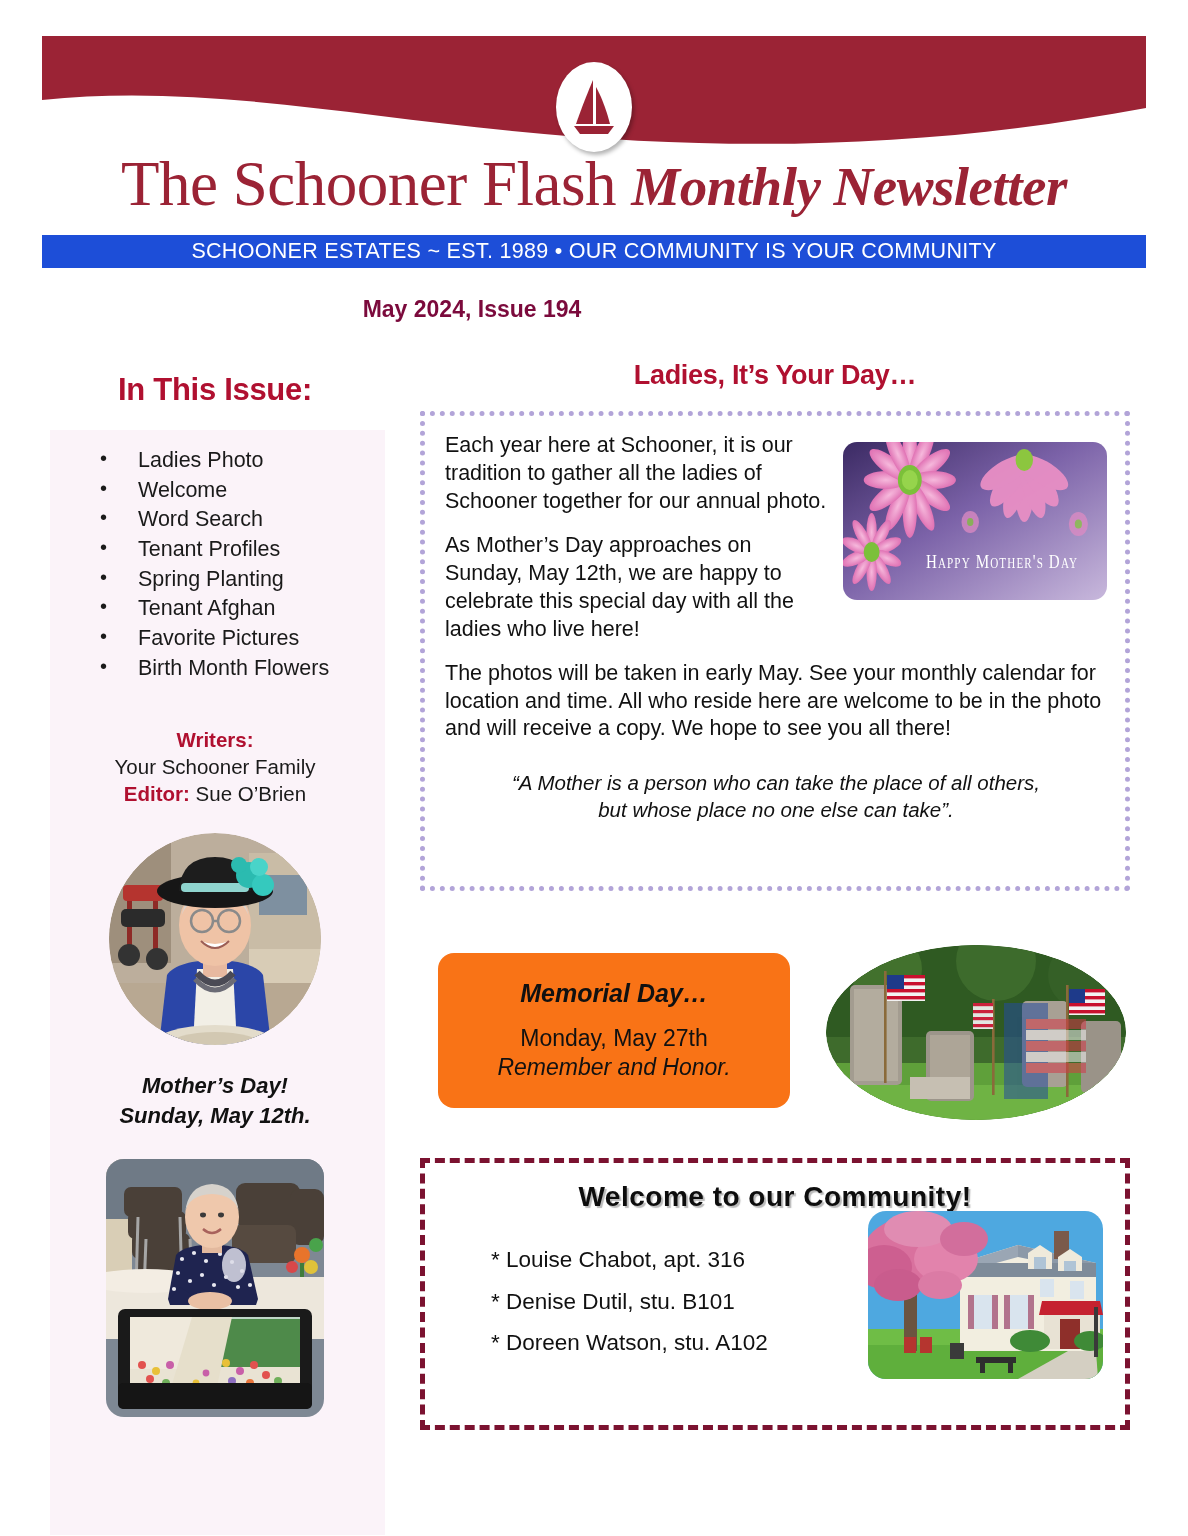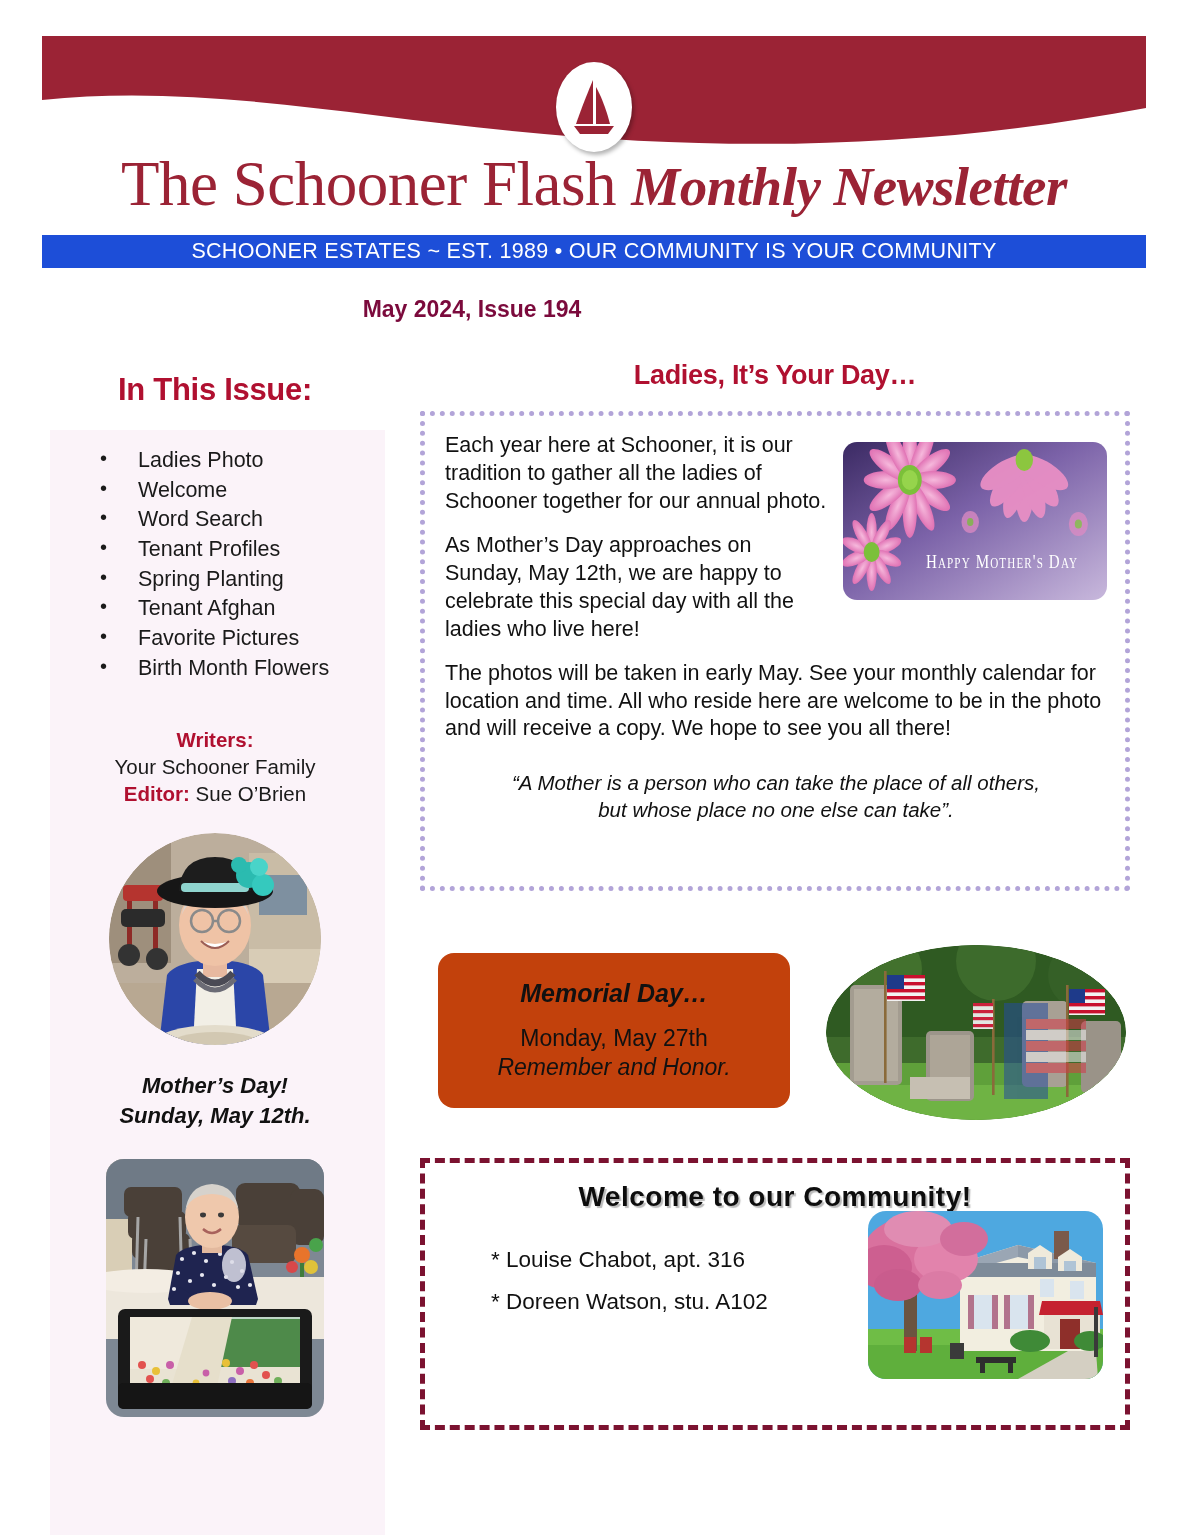--- a/index.html
+++ b/index.html
@@ -226,21 +226,21 @@
   #memorial-row {
     position: relative;
     margin-top: 54px;
     height: 175px;
   }
   #memorial-box {
     position: absolute;
     left: 18px; top: 8px;
     width: 352px;
     height: 155px;
-    background: #c2410c;
+    background: #f97316;
     border-radius: 16px;
     display: flex;
     flex-direction: column;
     align-items: center;
     justify-content: center;
   }
   #memorial-title {
     font-size: 25px;
     font-weight: bold;
     font-style: italic;
@@ -676,20 +676,21 @@
         </g>
       </svg>
     </div>
   </div>
 
   <div id="welcome-box">
     <div id="welcome-title">Welcome to our Community!</div>
 
     <ul id="welcome-list">
       <li>* Louise Chabot, apt. 316</li>
+      <li>* Denise Dutil, stu. B101</li>
       <li>* Doreen Watson, stu. A102</li>
     </ul>
 
     <div id="house-photo">
       <svg class="photo-svg" viewBox="0 0 235 168" preserveAspectRatio="none">
         <rect x="0" y="0" width="235" height="168" fill="#4EA8E0"></rect>
         <rect x="0" y="130" width="235" height="38" fill="#5FAF3C"></rect>
         <rect x="0" y="118" width="235" height="16" fill="#6FBD46"></rect>
 
         <path d="M92,52 L150,34 L228,52 L228,140 L92,140 Z" fill="#F2EEE0"></path>

